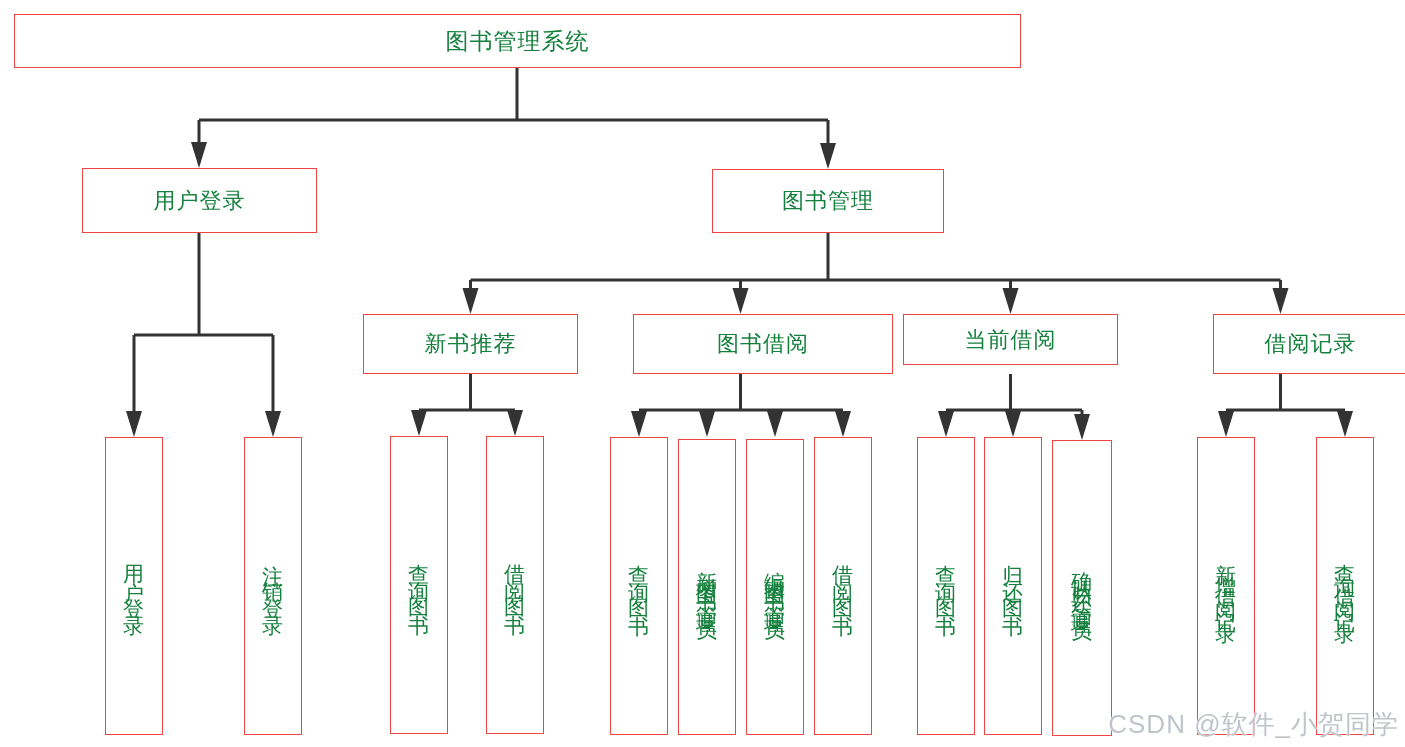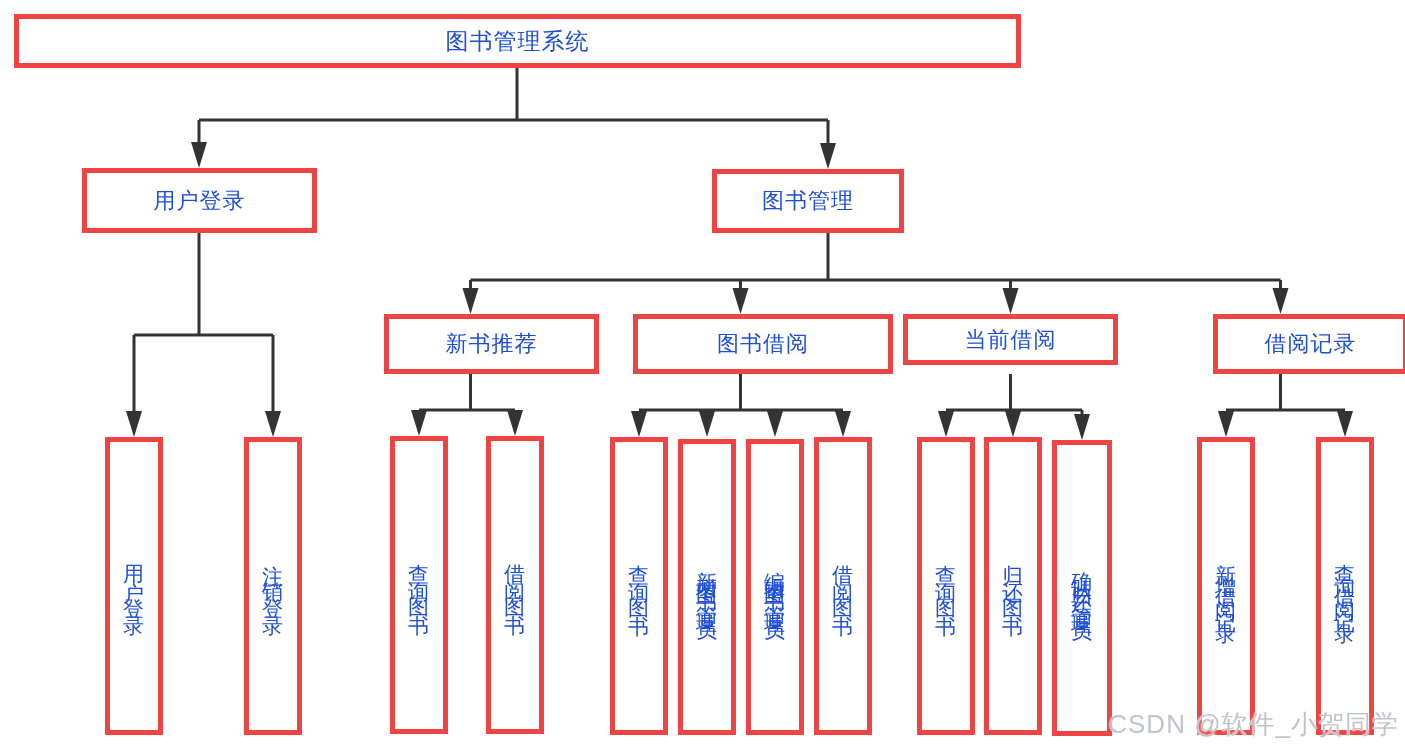--- a/index.html
+++ b/index.html
@@ -17,23 +17,23 @@
   }
   #wires {
     position: absolute;
     left: 0;
     top: 0;
     z-index: 1;
   }
   .node {
     position: absolute;
     box-sizing: border-box;
-    border: 5px solid #ef4444;
+    border: 1px solid #ef4444;
     background: #ffffff;
-    color: #1d4ed8;
+    color: #15803d;
     display: flex;
     align-items: center;
     justify-content: center;
     z-index: 2;
   }
   .h-node { font-size: 22px; letter-spacing: 1px; }
   .root-node { font-size: 23px; }
   .leaf span {
     writing-mode: vertical-rl;
     text-orientation: mixed;
@@ -89,23 +89,23 @@
       <polygon points="1005,411 1021,411 1013,437"></polygon>
       <polygon points="1074,414 1090,414 1082,440"></polygon>
       <polygon points="1218,411 1234,411 1226,437"></polygon>
       <polygon points="1337,411 1353,411 1345,437"></polygon>
     </g>
   </svg>
 
   <div class="node h-node root-node" style="left:14px; top:14px; width:1007px; height:54px;">图书管理系统</div>
 
   <div class="node h-node" style="left:82px; top:168px; width:235px; height:65px;">用户登录</div>
-  <div class="node h-node" style="left:712px; top:169px; width:192px; height:64px;">图书管理</div>
+  <div class="node h-node" style="left:712px; top:169px; width:232px; height:64px;">图书管理</div>
 
-  <div class="node h-node" style="left:384px; top:314px; width:215px; height:60px;">新书推荐</div>
+  <div class="node h-node" style="left:363px; top:314px; width:215px; height:60px;">新书推荐</div>
   <div class="node h-node" style="left:633px; top:314px; width:260px; height:60px;">图书借阅</div>
   <div class="node h-node" style="left:903px; top:314px; width:215px; height:51px;">当前借阅</div>
   <div class="node h-node" style="left:1173px; top:314px; width:195px; height:60px;margin-left:40px;">借阅记录</div>
 
   <div class="node leaf v4" style="left:105px; top:437px; width:58px; height:298px;">
     <span>用户登录</span>
   </div>
   <div class="node leaf v4" style="left:244px; top:437px; width:58px; height:298px;">
     <span>注销登录</span>
   </div>

